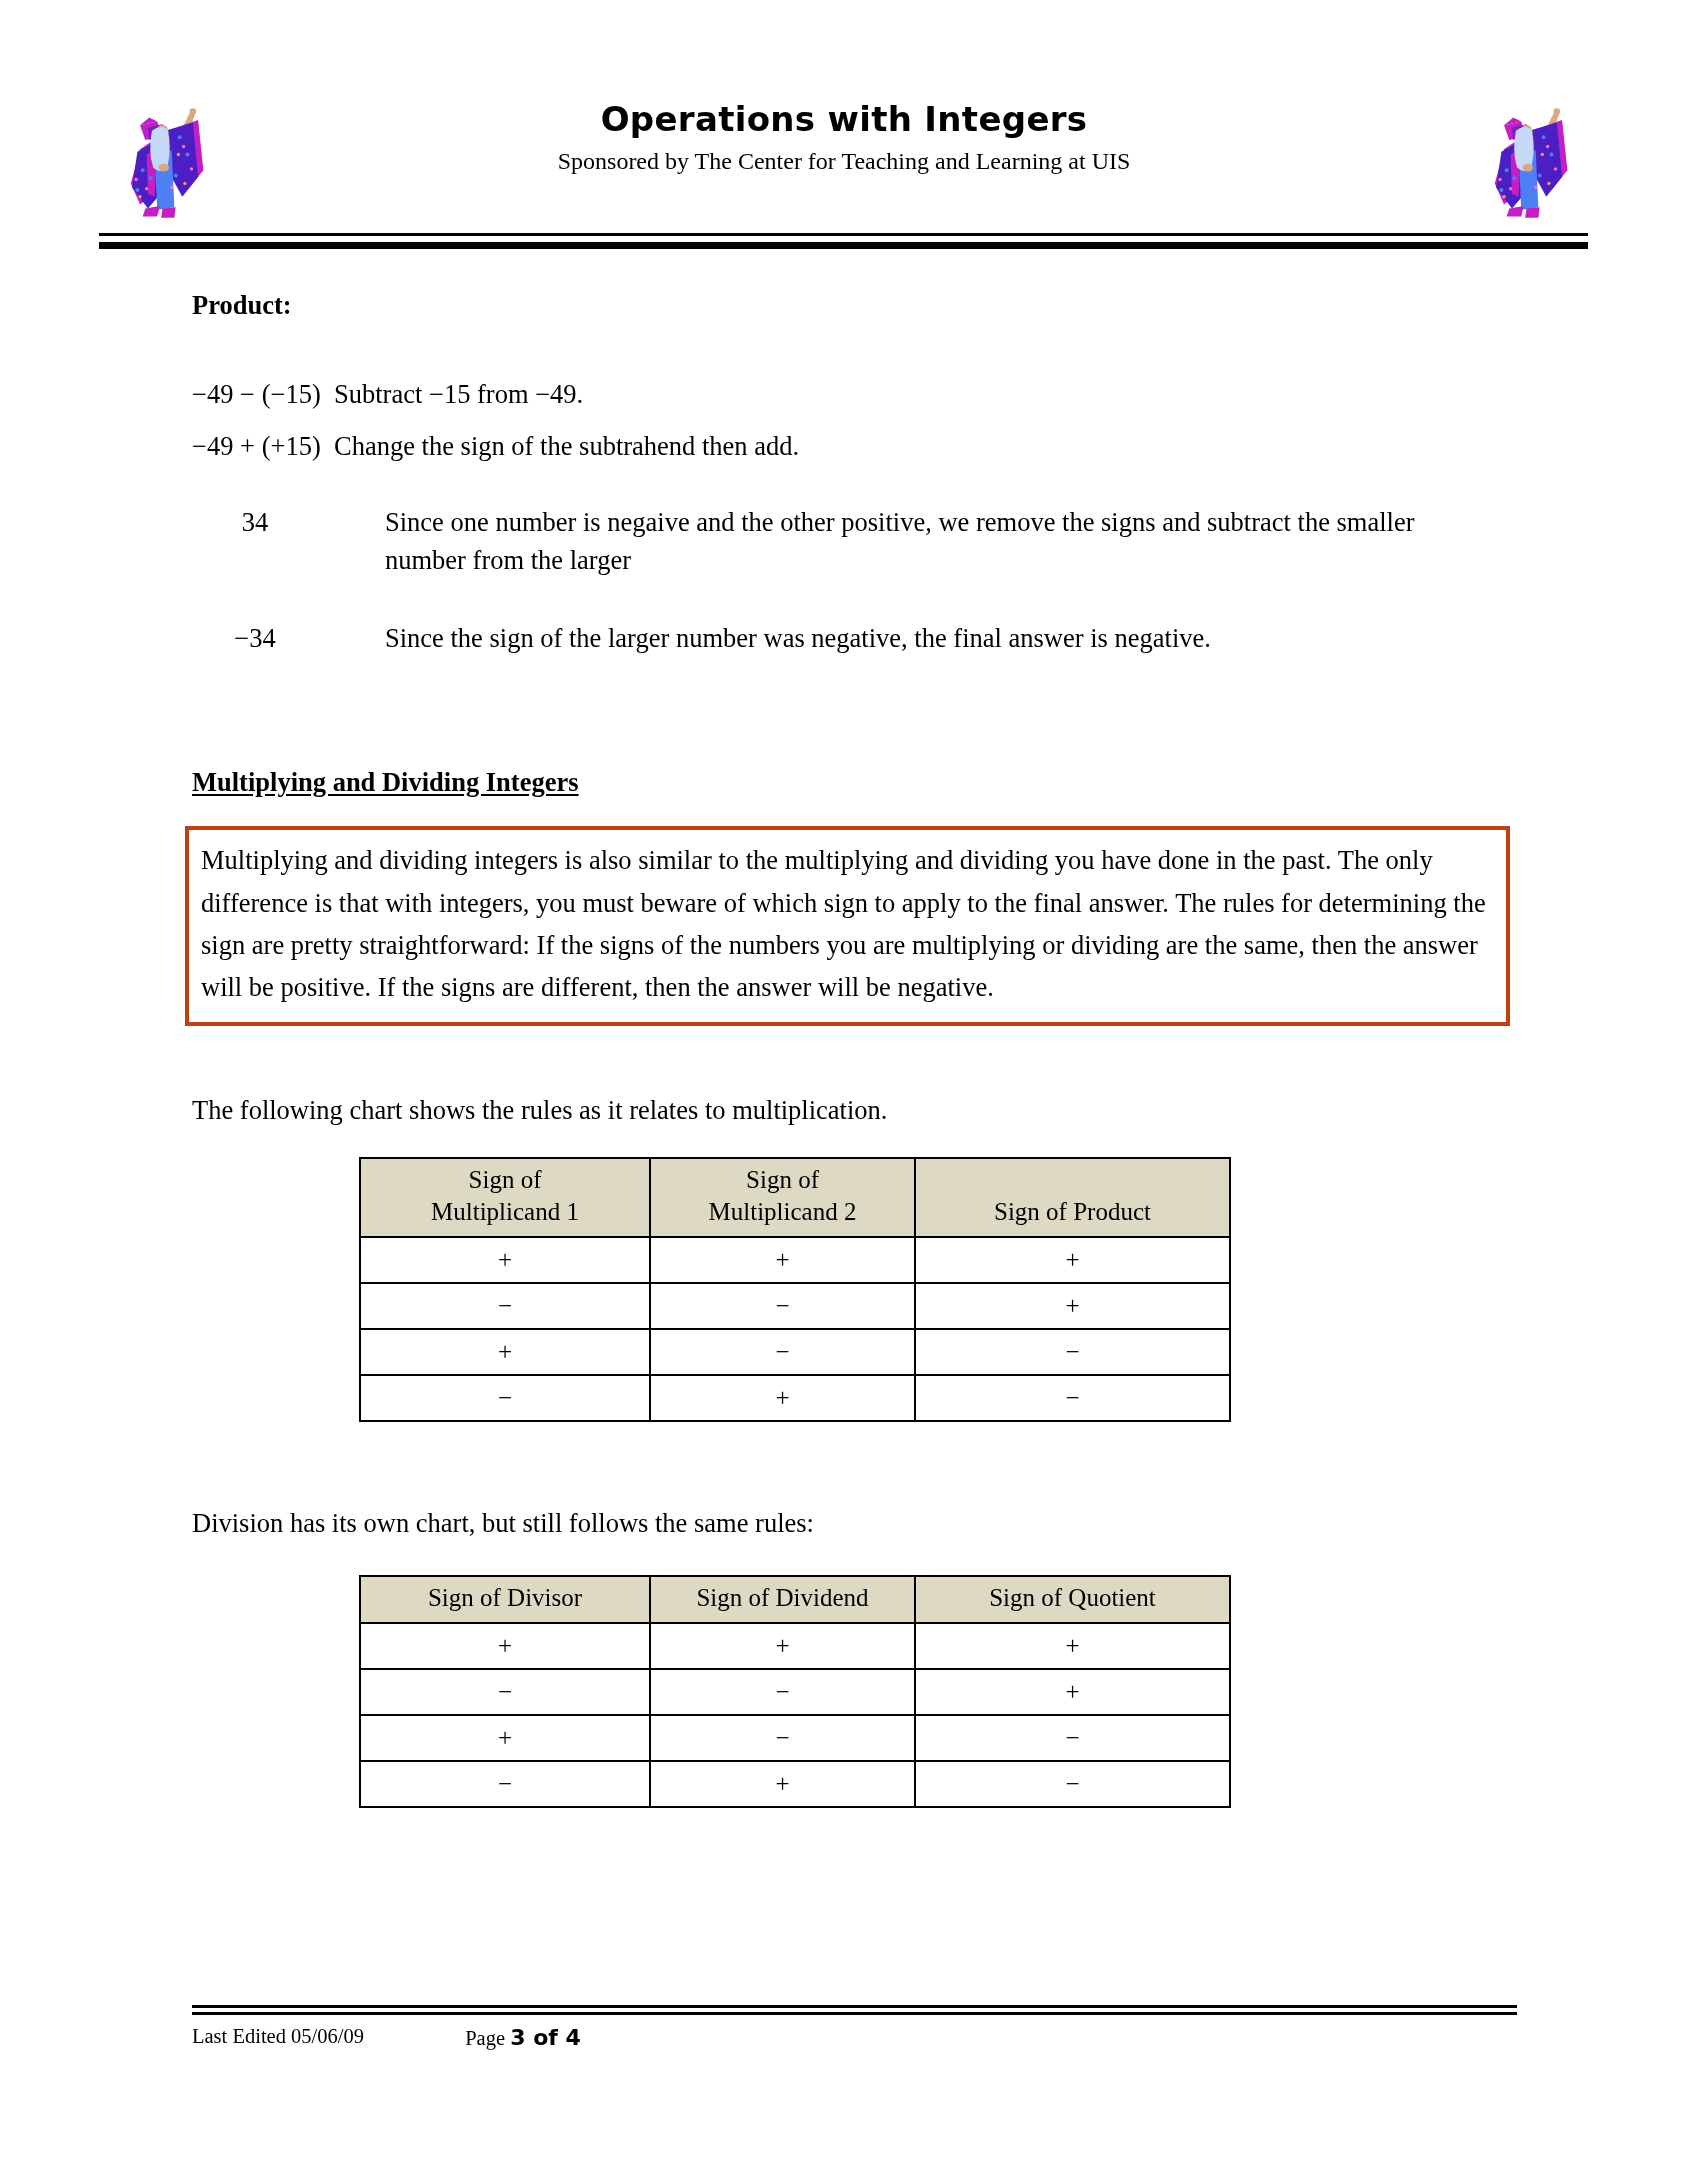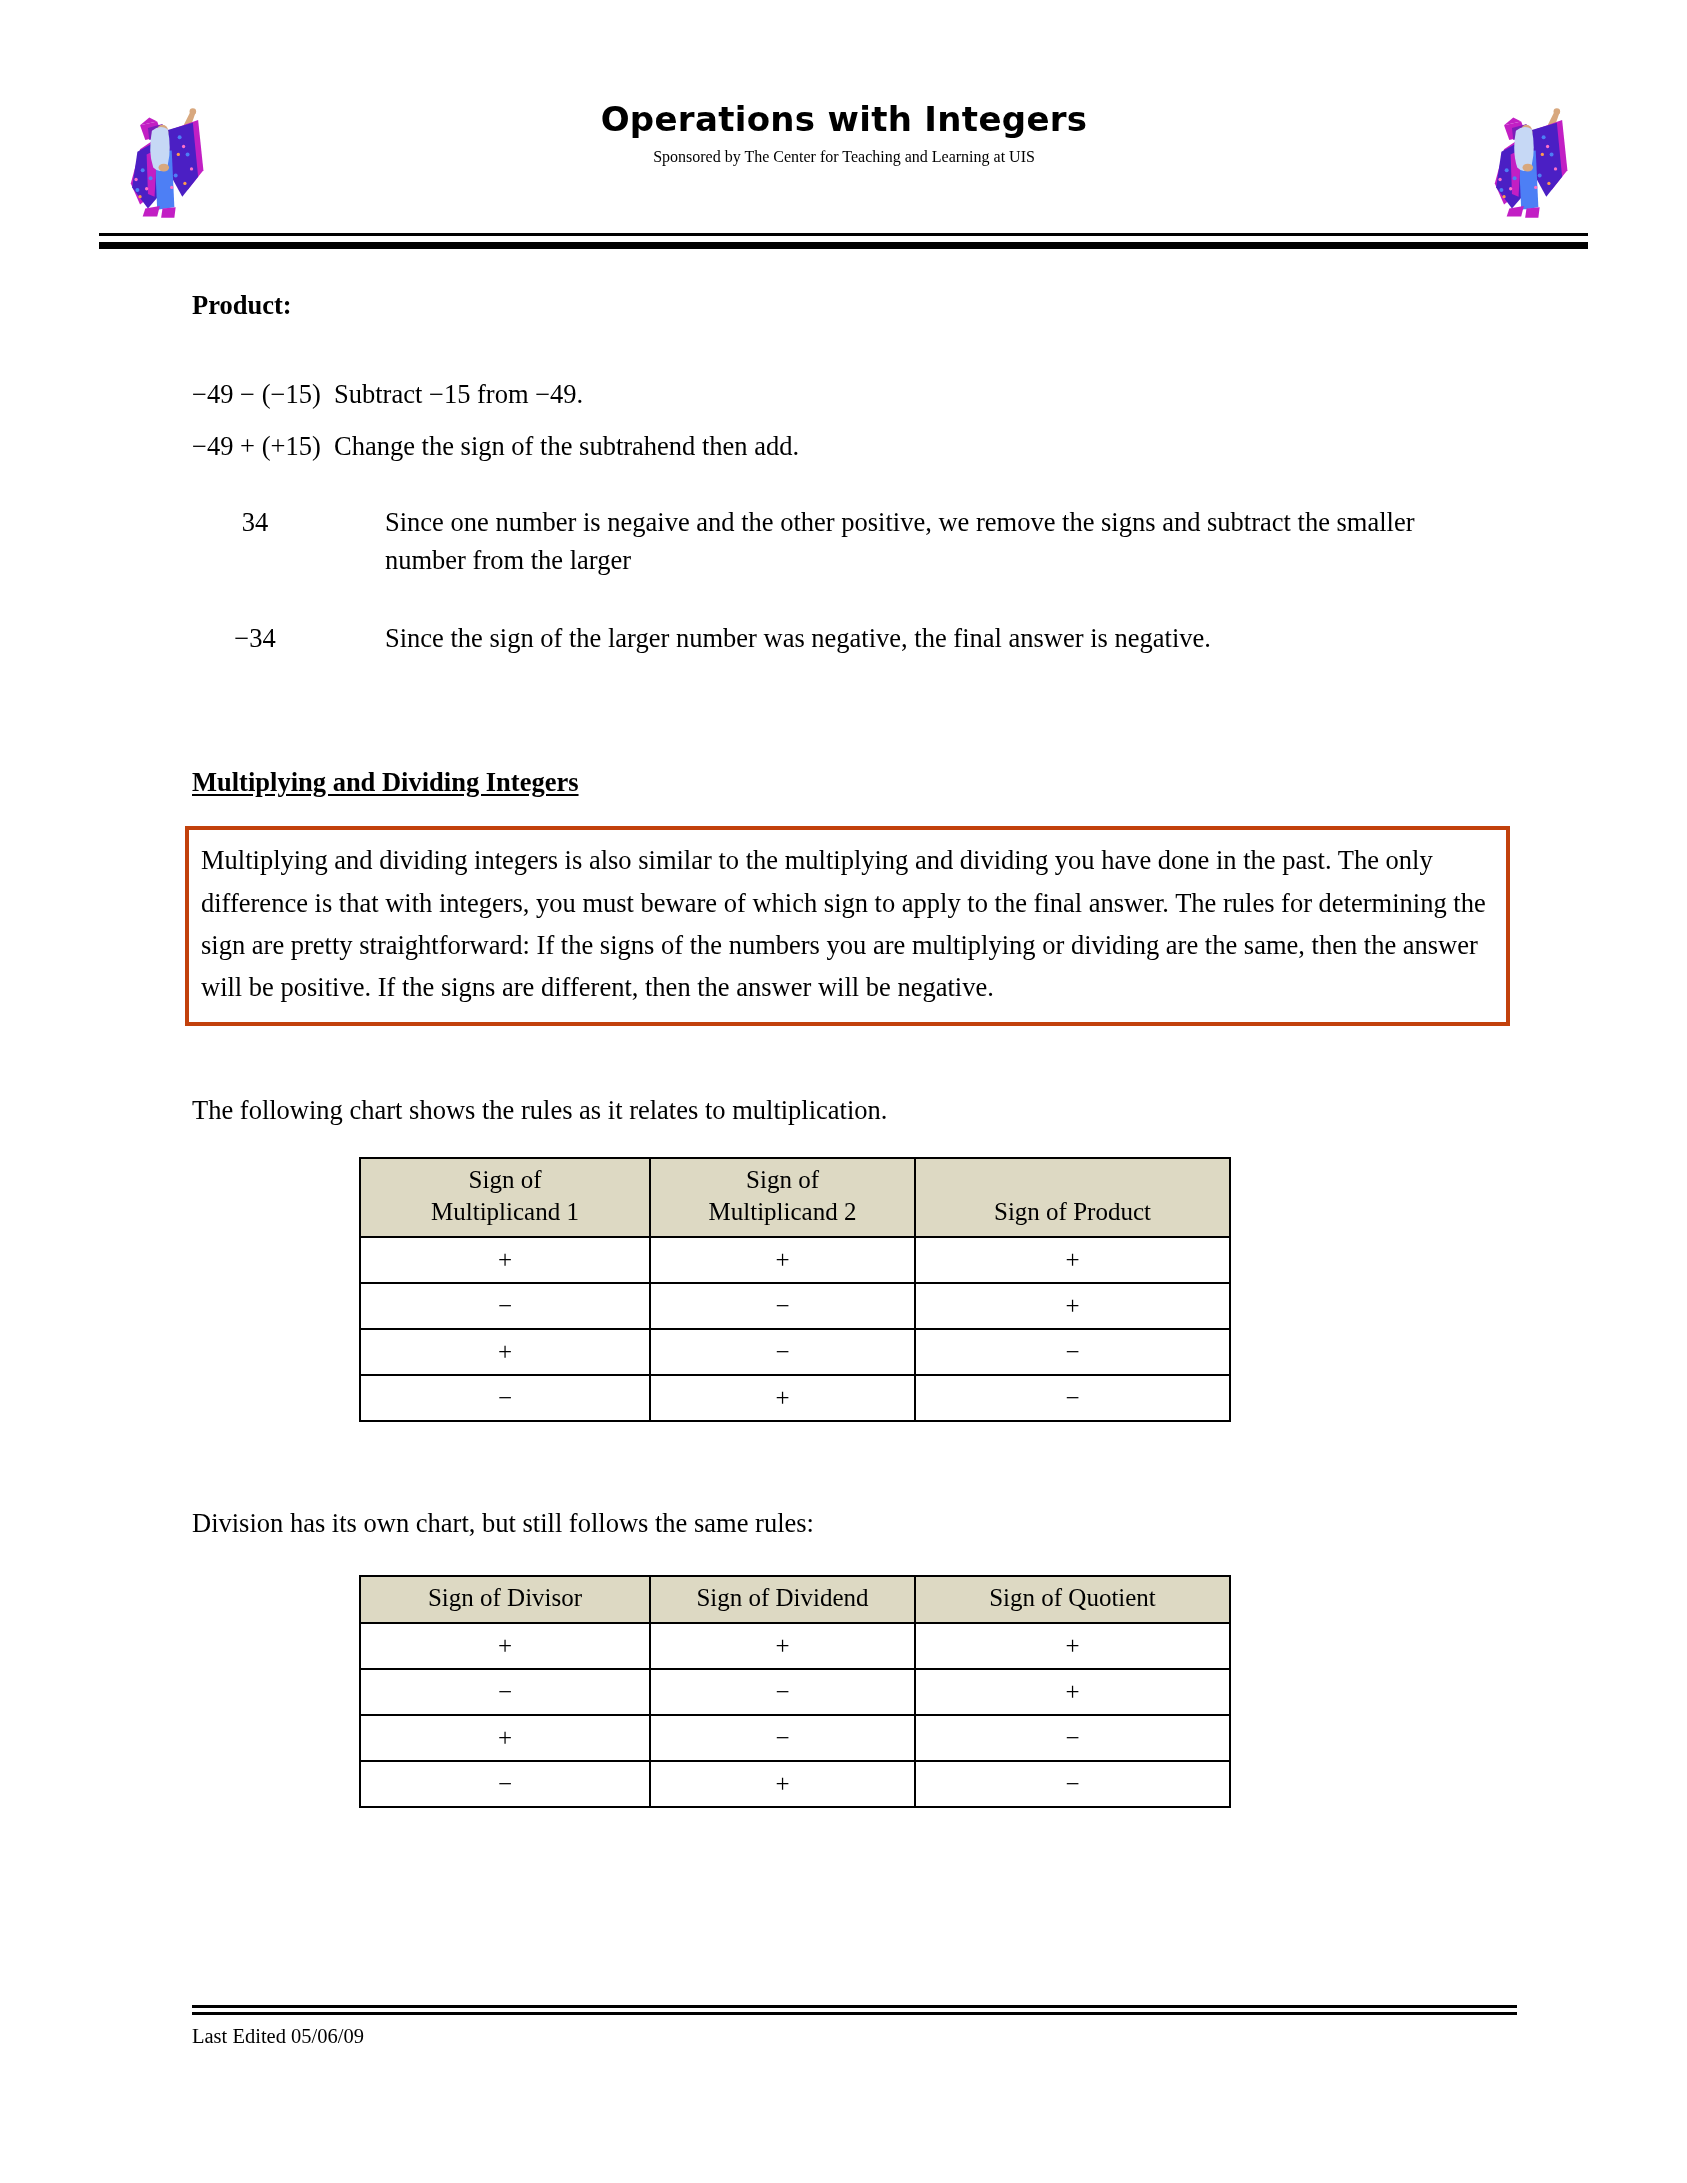--- a/index.html
+++ b/index.html
@@ -41,21 +41,21 @@
   .doc-title {
     font-family: "DejaVu Sans", "Liberation Sans", sans-serif;
     font-size: 34px;
     font-weight: bold;
     letter-spacing: 0.3px;
     line-height: 1.1;
     margin: 8px;
   }
   .doc-subtitle {
     font-family: "Liberation Serif", "DejaVu Serif", serif;
-    font-size: 16px;
+    font-size: 24px;
     margin: 9.3px 0 0 0;
     line-height: 1.1;
   }
 
   .wizard {
     position: absolute;
     width: 99px;
     height: 142px;
   }
   .wizard-left { left: 111px; top: 91px; }
@@ -464,17 +464,18 @@
     </table>
 
   </div>
 
   <div class="footer">
     <div class="footer-rule-thin"></div>
     <div class="footer-rule-gap"></div>
     <div class="footer-rule-thick"></div>
     <div class="footer-row">
       <div class="footer-left">Last Edited 05/06/09</div>
+      <div class="footer-center"><span>Page </span><span class="pg-num">3 of 4</span></div>
     </div>
   </div>
 
 </div>
 
 
 </body></html>

